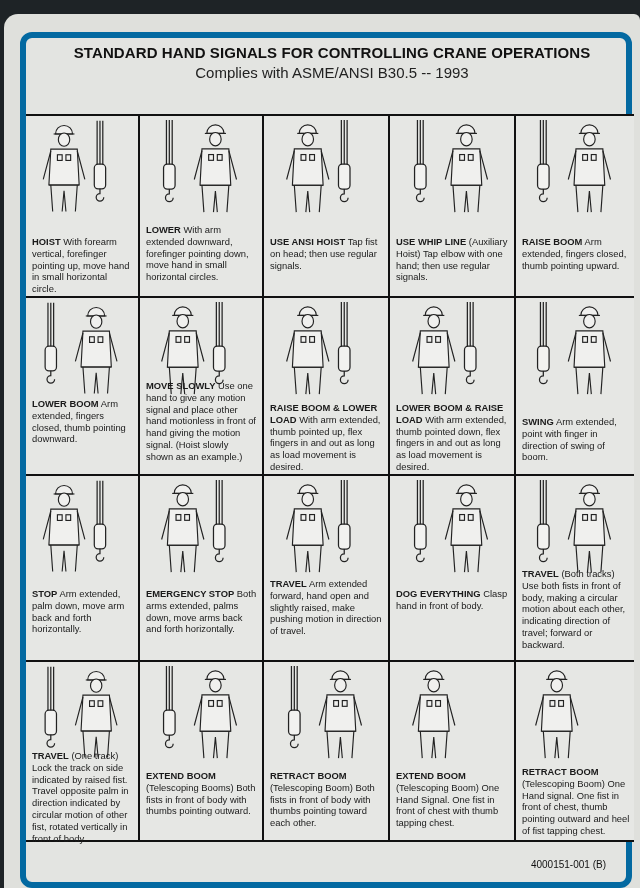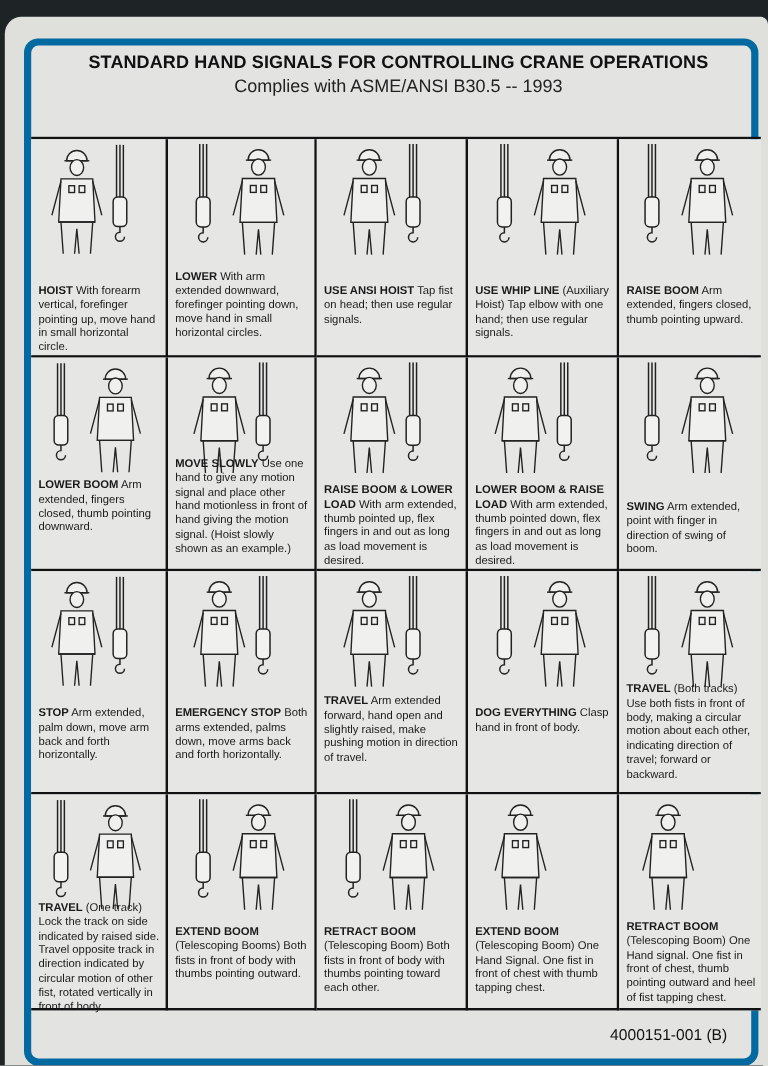--- a/index.html
+++ b/index.html
@@ -8,21 +8,21 @@
   .frame{position:absolute;left:16px;top:18px;width:612px;height:856px;border:6px solid #0369a1;border-radius:12px;box-sizing:border-box;background:#e3e4e1;}
   .title{position:absolute;left:0;top:6px;width:612px;text-align:center;font-weight:bold;font-size:15px;color:#111;letter-spacing:.1px;}
   .subtitle{position:absolute;left:0;top:26px;width:612px;text-align:center;font-size:15px;color:#222;}
   .grid{position:absolute;left:0;top:76px;width:608px;display:grid;grid-template-columns:114px 124px 126px 126px 118px;border-top:2px solid #111;}
   .cell{border-right:2px solid #111;border-bottom:2px solid #111;position:relative;box-sizing:border-box;background:#e6e7e4;}
   .cell:nth-child(5n){border-right:none;}
   .row1{height:182px}.row2{height:178px}.row3{height:186px}.row4{height:180px}
   .pic{position:absolute;left:4px;top:4px;right:4px;height:96px;}
   .cap{position:absolute;left:6px;right:4px;font-size:9.4px;line-height:11.8px;color:#1a1a1a;font-family:"Liberation Sans",sans-serif;}
   .cap b{font-weight:bold;}
-  .footer{position:absolute;right:20px;bottom:12px;font-size:13px;color:#111;}
+  .footer{position:absolute;right:20px;bottom:12px;font-size:10px;color:#111;}
   svg{overflow:visible}
 </style>
 </head>
 <body>
 
 <div class="sheet">
   <div class="frame">
     <div class="title">STANDARD HAND SIGNALS FOR CONTROLLING CRANE OPERATIONS</div>
     <div class="subtitle">Complies with ASME/ANSI B30.5 -- 1993</div>
 
@@ -386,21 +386,21 @@
                 <line x1="59" y1="14" x2="81" y2="14"></line>
       <ellipse cx="70" cy="20" rx="6" ry="7"></ellipse>
       <path d="M56 30 L84 30 L86 68 L54 68 Z"></path>
       <rect x="63" y="36" width="5" height="6"></rect>
                 <rect x="72" y="36" width="5" height="6"></rect>
       <line x1="54" y1="68" x2="86" y2="68"></line>
       <path d="M56 68 L58 96 M84 68 L82 96 M70 74 L68 96 M70 74 L72 96" fill="none"></path>
       <path d="M56 32 L48 62 M84 32 L92 62" fill="none"></path>
     </g>
             </svg></div>
-          <div class="cap" style="top: 88px;"><b>TRAVEL</b>  <span>(One track) Lock the track on side indicated by raised side. Travel opposite track in direction indicated by circular motion of other fist, rotated vertically in front of body.</span></div>
+          <div class="cap" style="top: 88px;"><b>TRAVEL</b>  <span>(One track) Lock the track on side indicated by raised fist. Travel opposite palm in direction indicated by circular motion of other fist, rotated vertically in front of body.</span></div>
         </div>
         <div class="cell row4">
           <div class="pic"><svg width="100%" height="100%" viewBox="0 0 110 100" preserveAspectRatio="xMidYMid meet">
               <g stroke="#222" stroke-width="1.3" fill="none">
       <line x1="19" y1="0" x2="19" y2="48"></line>
                 <line x1="22" y1="0" x2="22" y2="48"></line>
                 <line x1="25" y1="0" x2="25" y2="48"></line>
       <rect x="16" y="46" width="12" height="26" rx="4" fill="#f2f2f0"></rect>
       <path d="M22 72 v5 a4 4 0 1 0 4 4"></path>
               </g>

